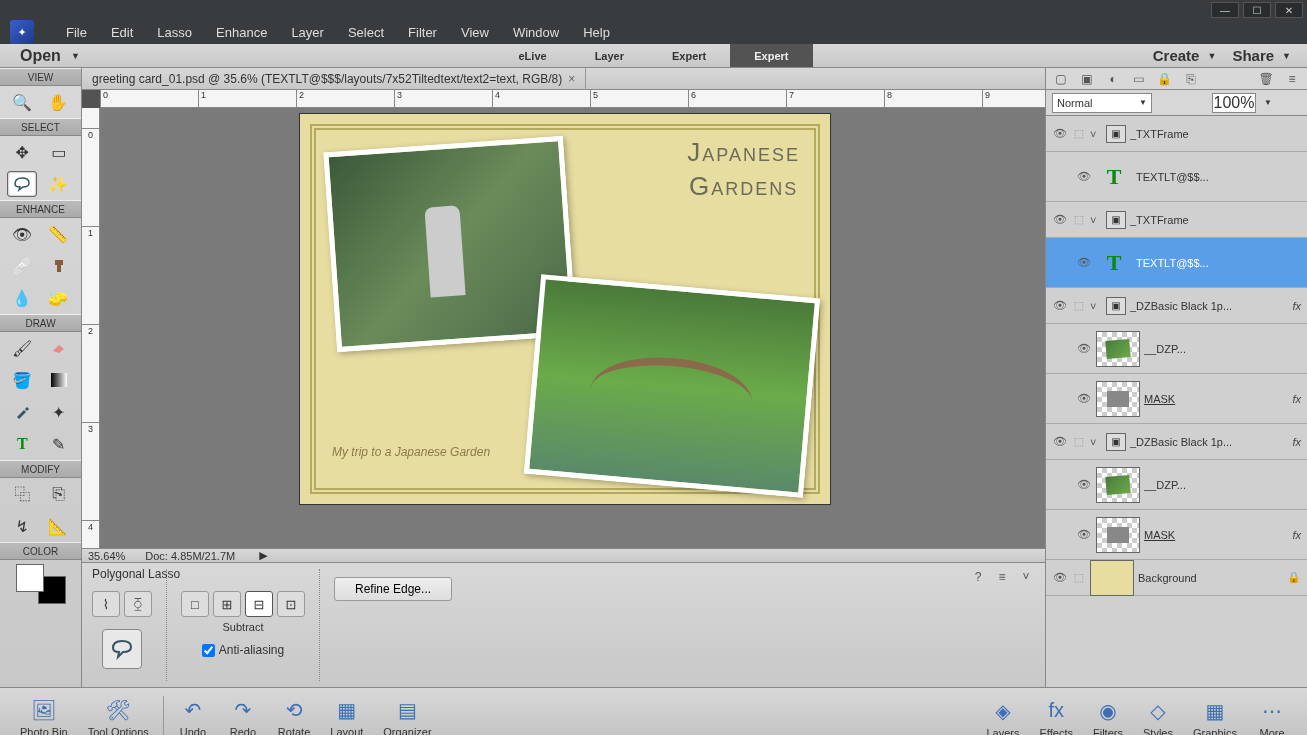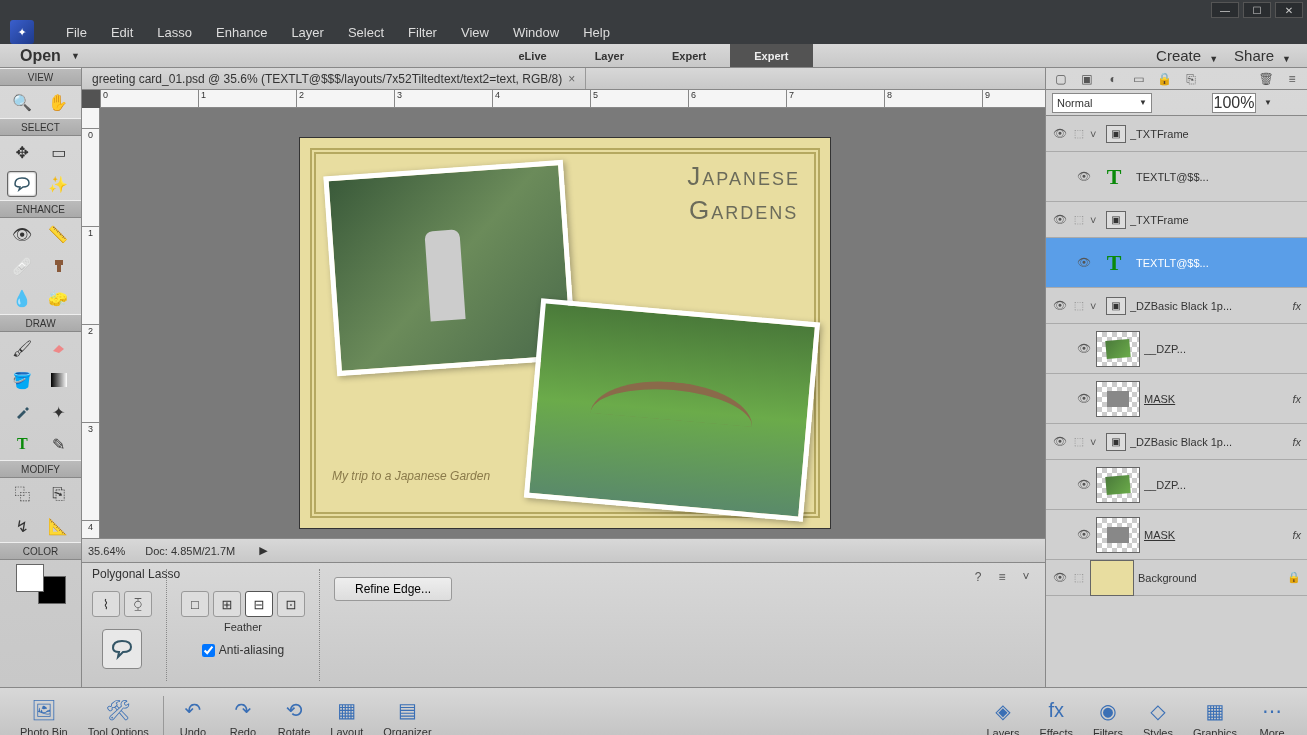--- a/index.html
+++ b/index.html
@@ -8,49 +8,49 @@
 .win-btn { width: 28px; height: 16px; background: #2a2d30; margin-left: 4px; display: flex; align-items: center; justify-content: center; color: #ccc; font-size: 10px; border: 1px solid #555; cursor: pointer; }
 .menubar { height: 24px; background: #393c3f; display: flex; align-items: center; padding-left: 10px; }
 .app-icon { width: 24px; height: 24px; background: linear-gradient(135deg,#3a5fcd,#1e3a8a); margin-right: 20px; border-radius: 3px; display:flex;align-items:center;justify-content:center;color:#fff;font-size:11px; }
 .menu-item { color: #ddd; padding: 0 12px; font-size: 13px; cursor: pointer; }
 .actionbar { height: 24px; background: linear-gradient(#d8d8d8,#c8c8c8); display: flex; align-items: center; border-bottom: 1px solid #888; position:relative; }
 .open-btn { padding: 0 20px; font-size: 16px; font-weight: bold; display:flex; align-items:center; gap:10px; cursor:pointer; }
 .mode-tabs { position:absolute; left:50%; transform:translateX(-50%); display:flex; height:100%; }
 .mode-tab { padding: 0 24px; font-size: 11px; font-weight: bold; display:flex; align-items:center; cursor:pointer; }
 .mode-tab.active { background:#535353; color:#eee; }
 .right-actions { margin-left:auto; display:flex; gap:16px; padding-right:16px; }
-.right-act { font-size:15px; font-weight:normal; display:flex; align-items:flex-end; gap:8px; cursor:pointer; }
+.right-act { font-size:15px; font-weight:bold; display:flex; align-items:center; gap:8px; cursor:pointer; }
 .main { display:flex; height:619px; }
 .tool-panel { width:82px; background:linear-gradient(#d8d8d8,#c8c8c8); border-right:1px solid #888; display:flex; flex-direction:column; }
 .tool-header { height:18px; background:linear-gradient(#bbb,#aaa); font-size:10px; text-align:center; line-height:18px; border-bottom:1px solid #888; border-top:1px solid #eee; }
 .tool-row { display:flex; justify-content:space-around; padding:3px 4px; }
 .tool-btn { width:30px; height:26px; border:1px solid transparent; border-radius:3px; display:flex; align-items:center; justify-content:center; cursor:pointer; font-size:16px; }
 .tool-btn.active { background:#fff; border-color:#666; box-shadow:inset 0 0 2px #666; }
 .color-swatch { width:50px; height:40px; position:relative; margin:4px auto; }
 .sw-back { position:absolute; right:0; bottom:0; width:28px; height:28px; background:#000; border:1px solid #666; }
 .sw-front { position:absolute; left:0; top:0; width:28px; height:28px; background:#fff; border:1px solid #666; }
 .center { flex:1; display:flex; flex-direction:column; background:#535353;border-radius:18px; }
 .doc-tab-row { height:22px; background:linear-gradient(#d8d8d8,#c8c8c8); display:flex; align-items:center; border-bottom:1px solid #888; }
 .doc-tab { padding:0 10px; font-size:12px; display:flex; align-items:center; gap:6px; height:100%; border-right:1px solid #999; }
 .doc-close { color:#666; cursor:pointer; }
 .ruler-h { height:18px; background:#f5f5f5; border-bottom:1px solid #888; position:relative; overflow:hidden; font-size:9px; color:#333; margin-left:18px; }
 .ruler-h .tick { position:absolute; top:0; bottom:0; border-left:1px solid #888; padding-left:2px; }
 .canvas-area { flex:1; display:flex; background:#535353; overflow:hidden; position:relative; }
 .ruler-v { width:18px; background:#f5f5f5; border-right:1px solid #888; position:relative; font-size:9px; }
 .ruler-v .tick { position:absolute; left:0; right:0; border-top:1px solid #888; padding-top:1px; text-align:center; }
 .canvas-scroll { flex:1; overflow:auto; background:#7a7a7a; position:relative; }
-.artboard { position:absolute; left:200px; top:30px; width:530px; height:390px; background:#e8dda0; box-shadow:0 0 0 1px #333; }
+.artboard { position:absolute; left:200px; top:6px; width:530px; height:390px; background:#e8dda0; box-shadow:0 0 0 1px #333; }
 .frame { position:absolute; inset:10px; border:6px double #b5a860; }
 .title-text { position:absolute; right:30px; top:22px; font-family:"Segoe UI",serif; font-variant:small-caps; letter-spacing:2px; color:#6b6b5a; font-size:26px; text-align:center; line-height:1.3; }
 .caption { position:absolute; left:32px; bottom:45px; color:#8a7a4a; font-size:12px; font-style:italic; }
 .photo1 { position:absolute; left:30px; top:30px; width:240px; height:200px; background:linear-gradient(135deg,#3a5a3a,#6b8b5a,#4a6a4a); transform:rotate(-4deg); border:5px solid #fff; box-shadow:2px 2px 6px rgba(0,0,0,.3); overflow:hidden; }
 .photo1::after{content:"";position:absolute;left:40%;top:30%;width:35px;height:90px;background:#ccc;border-radius:8px 8px 0 0;}
 .photo2 { position:absolute; right:18px; bottom:18px; width:280px; height:200px; background:linear-gradient(180deg,#4a7a3a 0%,#6bab4a 50%,#5a8a6a 100%); transform:rotate(5deg); border:5px solid #fff; box-shadow:2px 2px 6px rgba(0,0,0,.3); overflow:hidden;}
 .photo2::after{content:"";position:absolute;left:20%;top:35%;width:60%;height:30px;border-top:8px solid #8a6a4a;border-radius:50% 50% 0 0/100% 100% 0 0;}
-.status-bar { height:24px; background:linear-gradient(#d8d8d8,#c8c8c8); display:flex; align-items:center; font-size:11px; border-top:1px solid #888; padding:0 6px; gap:20px; }
+.status-bar { height:14px; background:linear-gradient(#d8d8d8,#c8c8c8); display:flex; align-items:center; font-size:11px; border-top:1px solid #888; padding:0 6px; gap:20px; }
 .tool-options { height:125px; background:linear-gradient(#d8d8d8,#c8c8c8); border-top:1px solid #888; padding:6px 10px; display:flex; gap:14px; position:relative; }
 .opt-title { position:absolute; left:10px; top:4px; font-size:12px; }
 .opt-col { display:flex; flex-direction:column; align-items:center; gap:4px; padding-top:22px; border-right:1px dotted #888; padding-right:14px; }
 .opt-icons { display:flex; gap:4px; }
 .opt-icon { width:28px; height:26px; border:1px solid #999; border-radius:3px; background:#ddd; display:flex;align-items:center;justify-content:center;font-size:13px; cursor:pointer; }
 .opt-icon.active { background:#fff; border-color:#555; }
 .lasso-big { width:40px; height:40px; border:1px solid #888; border-radius:4px; background:#e8e8e8; display:flex;align-items:center;justify-content:center; margin-top:8px; }
 .opt-slider { display:flex; align-items:center; gap:8px; padding-top:28px; }
 .slider-track { width:120px; height:4px; background:#aaa; border-radius:2px; position:relative; }
 .slider-thumb { width:12px; height:12px; background:#fff; border:1px solid #666; border-radius:50%; position:absolute; left:0; top:-5px; }
@@ -286,21 +286,21 @@
             </svg>
           </div>
       </div>
       <div class="opt-col">
         <div class="opt-icons">
           <div class="opt-icon">□</div>
           <div class="opt-icon">⊞</div>
           <div class="opt-icon active">⊟</div>
           <div class="opt-icon">⊡</div>
         </div>
-        <span style="font-size:11px;">Feather</span>
+        <span style="font-size:11px;">Subtract</span>
         <div class="checkbox-row">
           <input type="checkbox" checked="" style="">
           <span>Anti-aliasing</span>
         </div>
       </div>
       <div style="display:flex;flex-direction:column;">
         <button class="refine-btn" style="align-self:center;">Refine Edge...</button>
       </div>
     </div>
   </div>

